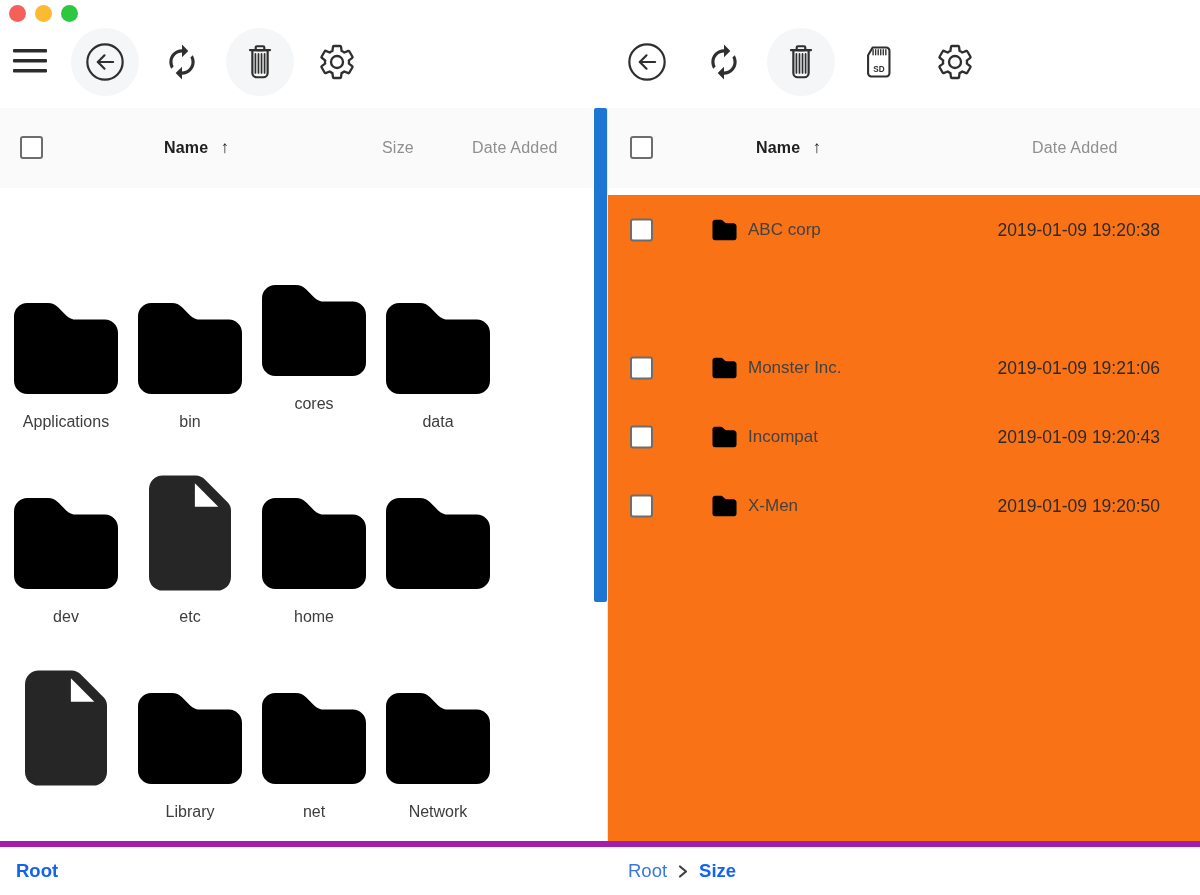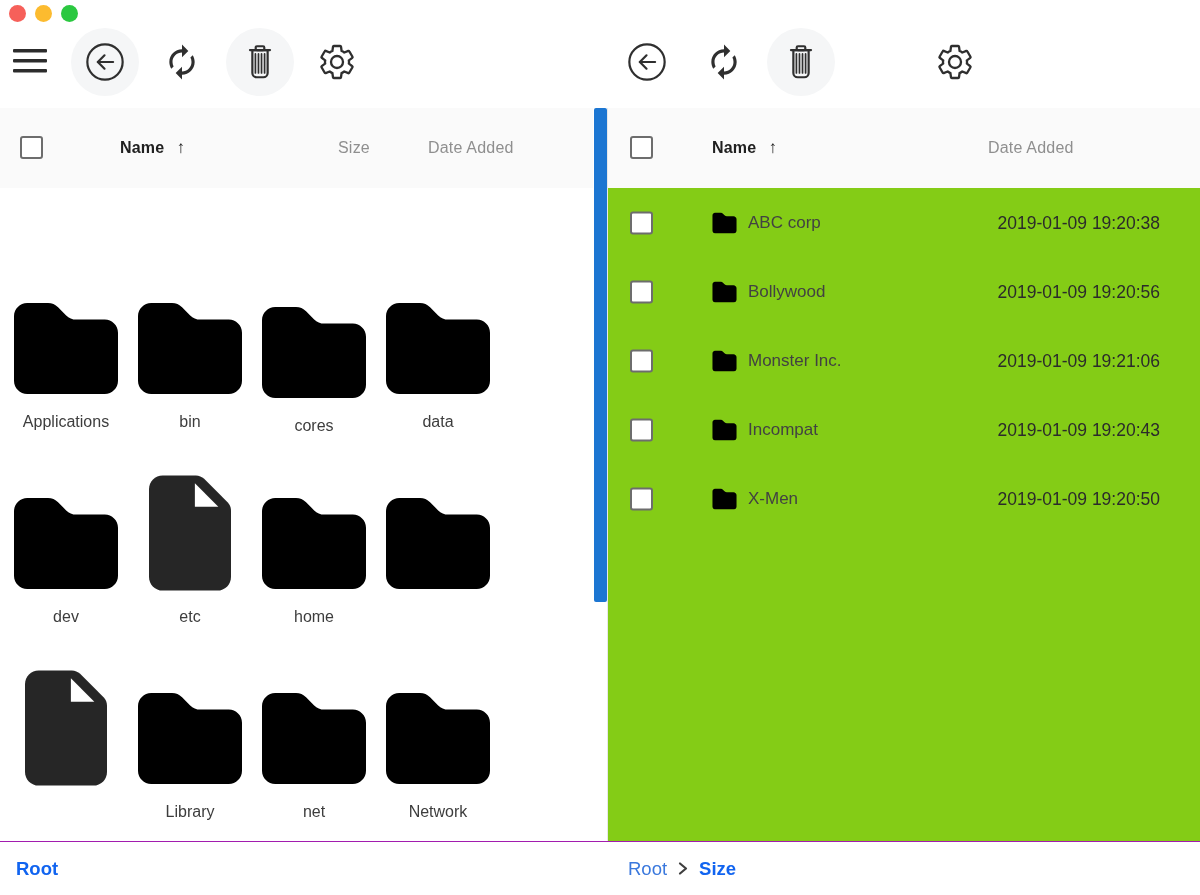--- a/index.html
+++ b/index.html
@@ -16,46 +16,46 @@
              display:flex; align-items:center; justify-content:center; cursor:pointer; }
   .iconbtn.bg { background:#f5f6f7; }
   .iconbtn svg { display:block; }
   .menu-btn { position:absolute; left:8px; top:41px; width:44px; height:42px; border:none; background:transparent; display:flex; align-items:center; justify-content:center; cursor:pointer; }
 
   
   .pane-header { position:absolute; top:108px; height:80px; background:#fafafa; }
   .ph-left { left:0; width:593px; }
   .ph-right { left:608px; width:592px; }
   .checkbox { position:absolute; width:23px; height:23px; border:2.4px solid #6d6d6d; border-radius:3px; background:#fff; top:28px; }
-  .col-label { position:absolute; top:50%; transform:translateY(-50%); font-size:16px; color:#8f8f8f; letter-spacing:.2px; }
+  .col-label { position:absolute; top:50%; transform:translateY(-50%); font-size:16px; color:#8f8f8f; letter-spacing:.2px;margin-left:44px; }
   .col-label.dark { color:#202020; font-weight:700; }
   .sort-arrow { font-size:17px; font-weight:700; color:#202020; margin-left:12px; }
 
   
   .grid-pane { position:absolute; left:0; top:188px; width:593px; height:653px; overflow:hidden; background:#fff; }
   .cell { position:absolute; width:124px; display:flex; flex-direction:column; align-items:center; cursor:pointer; }
   .icon-box { height:118px; width:124px; display:flex; align-items:flex-end; justify-content:center; }
   .fol { width:104px; height:95px; }
   .fil { width:82px; height:116px; }
   .cell-label { margin-top:13px; font-size:16px; line-height:26px; color:#3d3d3d; text-align:left; white-space:pre-line; }
 
   
   .divider { position:absolute; left:607px; top:108px; width:1px; height:733px; background:#e8e8e8; }
   .scrollbar { position:absolute; left:594px; top:108px; width:13px; height:494px; background:#1c76d2; border-radius:2px; }
 
   
-  .list-pane { position:absolute; left:608px; top:188px; width:592px; height:653px; background:#84cc16; }
+  .list-pane { position:absolute; left:608px; top:195px; width:592px; height:653px; background:#f97316; }
   .lrow { position:absolute; left:0; width:592px; height:69px; cursor:pointer; }
   .lrow .checkbox { top:50%; transform:translateY(-50%); margin-top:0; }
   .row-folder { position:absolute; left:104px; top:50%; transform:translateY(-50%); width:25px; height:21px; }
   .row-name { position:absolute; left:140px; top:50%; transform:translateY(-50%); font-size:17px; color:#424242; }
   .row-date { position:absolute; right:40px; top:50%; transform:translateY(-50%); font-size:17.5px; color:#2b2b2b; }
 
   
-  .footer { position:absolute; left:0; top:841px; width:1200px; height:54px; background:#fff; border-top:1px solid #a21caf; }
+  .footer { position:absolute; left:0; top:841px; width:1200px; height:54px; background:#fff; border-top:6px solid #a21caf; }
   .crumbs { position:absolute; top:50%; transform:translateY(-50%); display:flex; align-items:center; gap:11px; }
   .crumbs.left { left:16px; }
   .crumbs.right { left:628px; }
   .crumb { font-size:18.5px; color:#3a78dd; cursor:pointer; }
   .crumb.active { color:#1164f0; font-weight:700; }
   .crumb-sep { display:flex; align-items:center; }
 
   .tool-stroke { stroke:#2f2f2f; fill:none; stroke-width:2.3; stroke-linecap:round; stroke-linejoin:round; }
 </style>
 </head>
@@ -156,20 +156,34 @@
           <path d="M11.5 9.5 H32.5"></path>
           <path d="M14 9.5 H30 V33.5 a4.5 4.5 0 0 1 -4.5 4.5 h-7 a4.5 4.5 0 0 1 -4.5 -4.5 Z"></path>
           <path d="M17.2 13.5 V33.5" stroke-width="1.8"></path>
           <path d="M20.4 13.5 V33.5" stroke-width="1.8"></path>
           <path d="M23.6 13.5 V33.5" stroke-width="1.8"></path>
           <path d="M26.8 13.5 V33.5" stroke-width="1.8"></path>
         </svg>
     </span>
   </button>
 
+  <button class="iconbtn" style="left:845px;top:28px">
+    <span>
+      <svg width="40" height="40" viewBox="0 0 44 44" class="tool-stroke">
+          <path d="M15 6 H30 a3.5 3.5 0 0 1 3.5 3.5 V34.5 a3.5 3.5 0 0 1 -3.5 3.5 H13.5 a3.5 3.5 0 0 1 -3.5 -3.5 V14.5 Z"></path>
+          <path d="M15.5 8.5 V14" stroke-width="1.5"></path>
+          <path d="M18.3 8.5 V14" stroke-width="1.5"></path>
+          <path d="M21.1 8.5 V14" stroke-width="1.5"></path>
+          <path d="M23.9 8.5 V14" stroke-width="1.5"></path>
+          <path d="M26.7 8.5 V14" stroke-width="1.5"></path>
+          <path d="M29.5 8.5 V14" stroke-width="1.5"></path>
+          <text x="22" y="33" font-size="9" font-weight="bold" font-family="Liberation Sans, sans-serif" fill="#2f2f2f" stroke="none" text-anchor="middle">SD</text>
+        </svg>
+    </span>
+  </button>
 
   <button class="iconbtn" style="left:921px;top:28px">
     <span>
       <svg width="40" height="40" viewBox="0 0 24 24" style="fill:none;stroke:#2f2f2f;stroke-width:1.4">
           <path d="M19.14 12.94c.04-.3.06-.61.06-.94 0-.32-.02-.64-.07-.94l2.03-1.58c.18-.14.23-.41.12-.61l-1.92-3.32c-.12-.22-.37-.29-.59-.22l-2.39.96c-.5-.38-1.03-.7-1.62-.94l-.36-2.54c-.04-.24-.24-.41-.48-.41h-3.84c-.24 0-.43.17-.47.41l-.36 2.54c-.59.24-1.13.57-1.62.94l-2.39-.96c-.22-.08-.47 0-.59.22L2.74 8.87c-.12.21-.08.47.12.61l2.03 1.58c-.05.3-.09.63-.09.94s.02.64.07.94l-2.03 1.58c-.18.14-.23.41-.12.61l1.92 3.32c.12.22.37.29.59.22l2.39-.96c.5.38 1.03.7 1.62.94l.36 2.54c.05.24.24.41.48.41h3.84c.24 0 .44-.17.47-.41l.36-2.54c.59-.24 1.13-.56 1.62-.94l2.39.96c.22.08.47 0 .59-.22l1.92-3.32c.12-.22.07-.47-.12-.61l-2.01-1.58zM12 15.6c-1.98 0-3.6-1.62-3.6-3.6s1.62-3.6 3.6-3.6 3.6 1.62 3.6 3.6-1.62 3.6-3.6 3.6z"></path>
         </svg>
     </span>
   </button>
 
   <div class="pane-header ph-left">
@@ -196,21 +210,21 @@
       <div class="cell-label">Applications</div>
     </div>
     <div class="cell" style="left:128px;top:90px">
       <div class="icon-box">
           <svg class="fol" viewBox="0 0 110 96">
             <use href="#folder-shape"></use>
           </svg>
         </div>
       <div class="cell-label">bin</div>
     </div>
-    <div class="cell" style="left:252px;top:94px">
+    <div class="cell" style="left:252px;top:72px">
       <div class="icon-box">
           <svg class="fol" viewBox="0 0 110 96">
             <use href="#folder-shape"></use>
           </svg>
         </div>
       <div class="cell-label">cores</div>
     </div>
     <div class="cell" style="left:376px;top:90px">
       <div class="icon-box">
           <svg class="fol" viewBox="0 0 110 96">
@@ -291,28 +305,20 @@
 
   <div class="list-pane">
 
     <div class="lrow" style="top:0px">
       <span class="checkbox" style="left:22px"></span>
       <svg class="row-folder" viewBox="0 0 110 96">
           <use href="#folder-shape"></use>
         </svg>
       <span class="row-name">ABC corp</span>
       <span class="row-date">2019-01-09 19:20:38</span>
-    </div>
-    <div class="lrow" style="top:69px">
-      <span class="checkbox" style="left:22px"></span>
-      <svg class="row-folder" viewBox="0 0 110 96">
-          <use href="#folder-shape"></use>
-        </svg>
-      <span class="row-name">Bollywood</span>
-      <span class="row-date">2019-01-09 19:20:56</span>
     </div>
     <div class="lrow" style="top:138px">
       <span class="checkbox" style="left:22px"></span>
       <svg class="row-folder" viewBox="0 0 110 96">
           <use href="#folder-shape"></use>
         </svg>
       <span class="row-name">Monster Inc.</span>
       <span class="row-date">2019-01-09 19:21:06</span>
     </div>
     <div class="lrow" style="top:207px">

